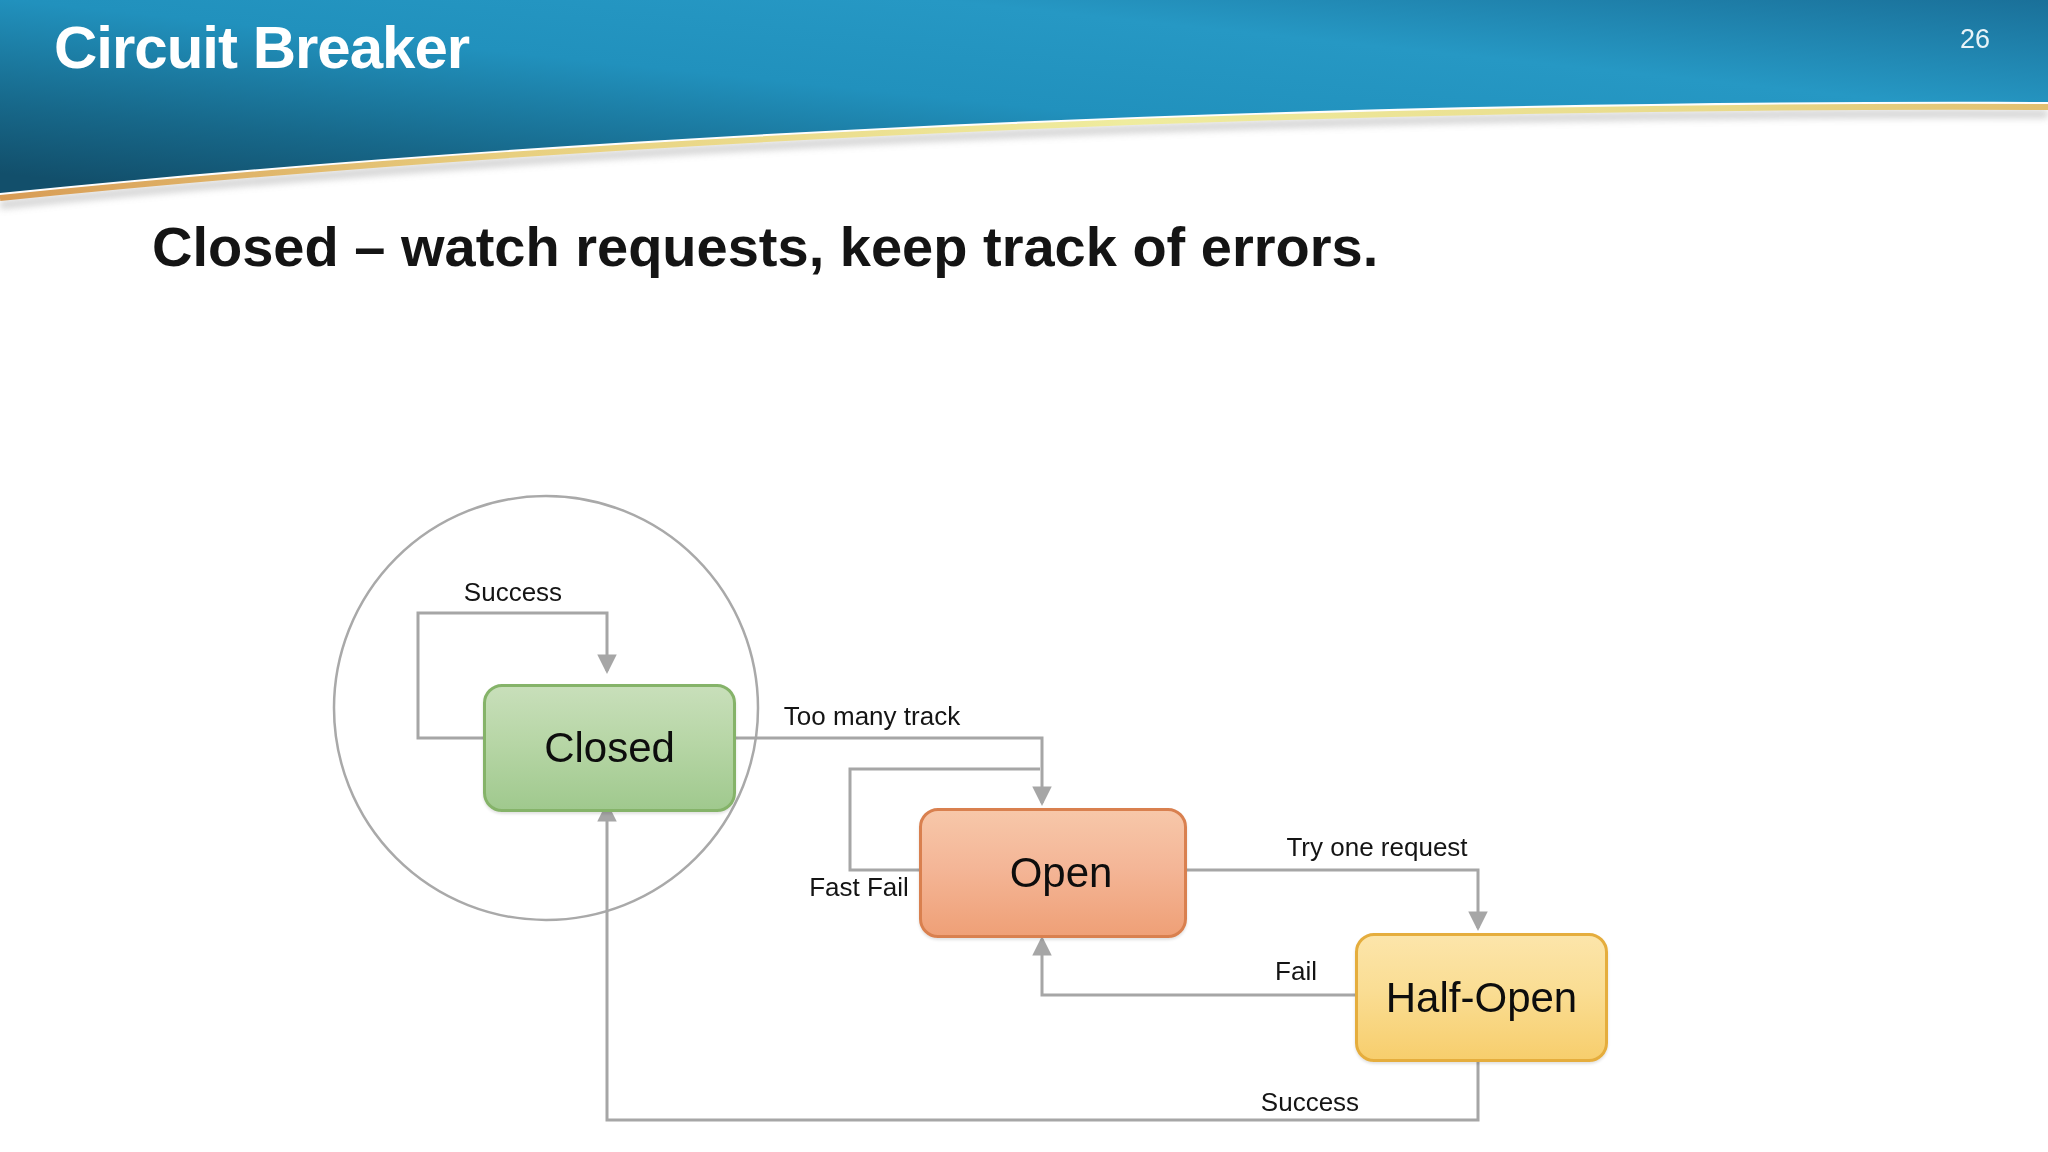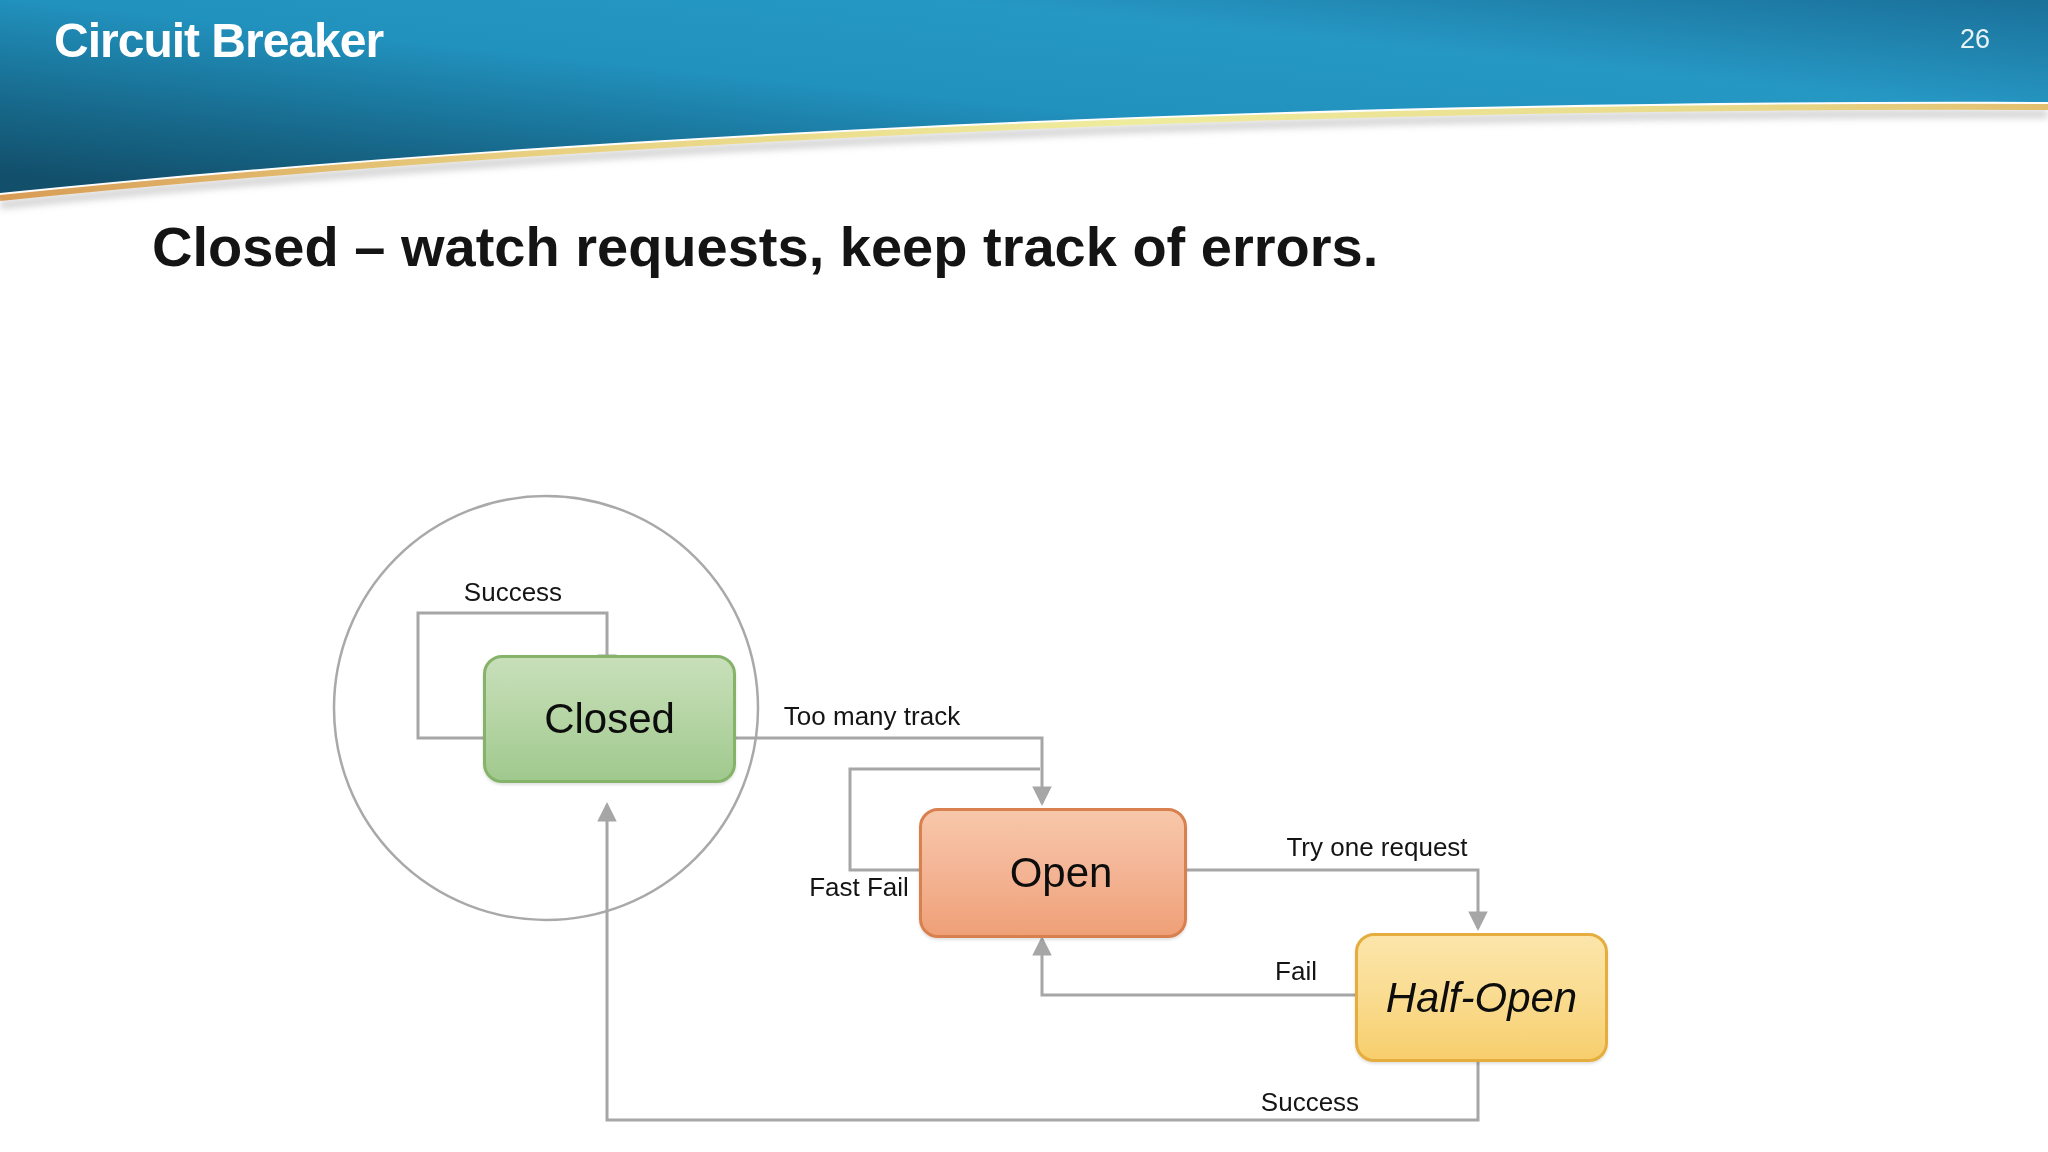--- a/index.html
+++ b/index.html
@@ -6,56 +6,55 @@
   .slide{
     position:relative;
     width:2048px;height:1152px;
     overflow:hidden;
     background:#ffffff;
     font-family:"Liberation Sans", sans-serif;
   }
   .bg-svg{position:absolute;left:0;top:0;z-index:0;}
   .slide-title{
     position:absolute;left:54px;top:12px;
-    font-size:48px;font-weight:700;color:#ffffff;
+    font-size:60px;font-weight:700;color:#ffffff;
     letter-spacing:-1px;line-height:1.2;z-index:2;
   }
   .page-number{
     position:absolute;top:24px;right:58px;
     font-size:27px;font-weight:400;color:#e8f3f8;z-index:2;
   }
   .slide-subtitle{
     position:absolute;left:152px;top:212px;
     font-size:56px;font-weight:700;color:#141414;
     letter-spacing:0;line-height:1.25;z-index:2;
   }
   .state{
     position:absolute;z-index:3;
     display:flex;align-items:center;justify-content:center;
     border-radius:19px;
     color:#0d0d0d;
     font-size:42px;
     box-shadow:0 2px 3px rgba(0,0,0,0.12);
   }
   .state-closed{
-    left:483px;top:655px;width:247px;height:122px;
+    left:483px;top:684px;width:247px;height:122px;
     background:linear-gradient(to bottom,#c8dfba 0%,#b7d6a6 45%,#a0c98e 100%);
     border:3px solid #85b369;
   }
   .state-open{
     left:919px;top:808px;width:246px;height:124px;
     background:linear-gradient(to bottom,#f7c7a9 0%,#f4b697 45%,#efa077 100%);
     border:3px solid #d9804f;
     padding-left:16px;
   }
   .state-half-open{
     left:1355px;top:933px;width:247px;height:123px;
     background:linear-gradient(to bottom,#fce5aa 0%,#fadd93 45%,#f7ce6d 100%);
     border:3px solid #e5ad3d;
-    font-style:italic;
   }
   .edge-label{
     position:absolute;z-index:2;
     font-size:26px;color:#141414;
     text-align:center;line-height:1.1;white-space:nowrap;
   }
   .lbl-success-top{left:418px;top:578px;width:190px;}
   .lbl-too-many-fails{left:742px;top:702px;width:260px;}
   .lbl-fast-fail{left:789px;top:873px;width:140px;}
   .lbl-try-one-request{left:1247px;top:833px;width:260px;}

